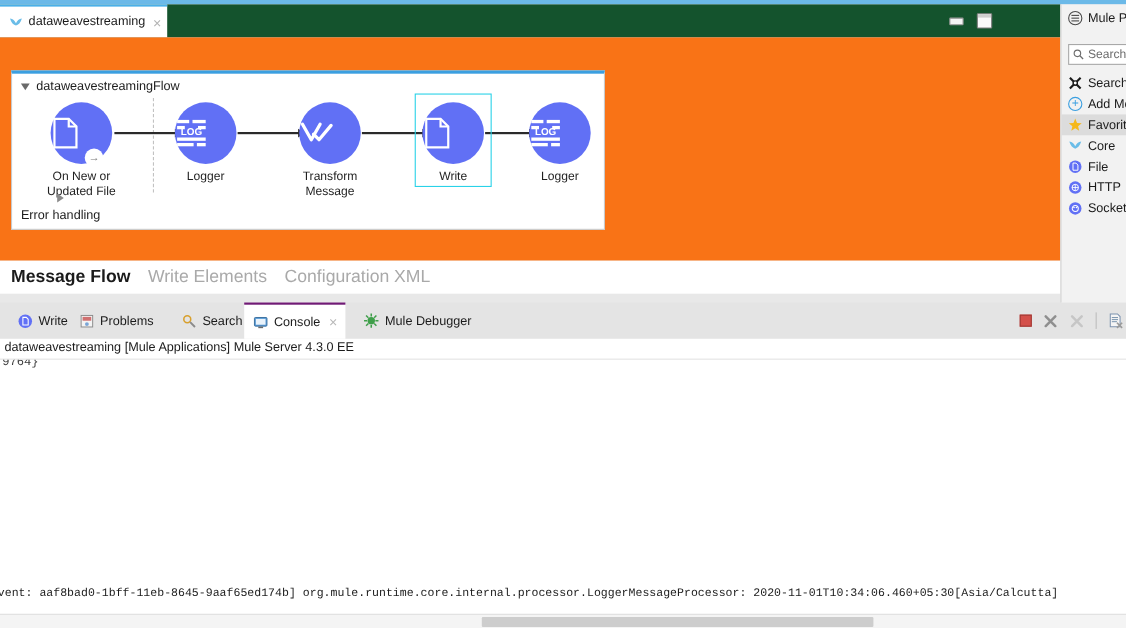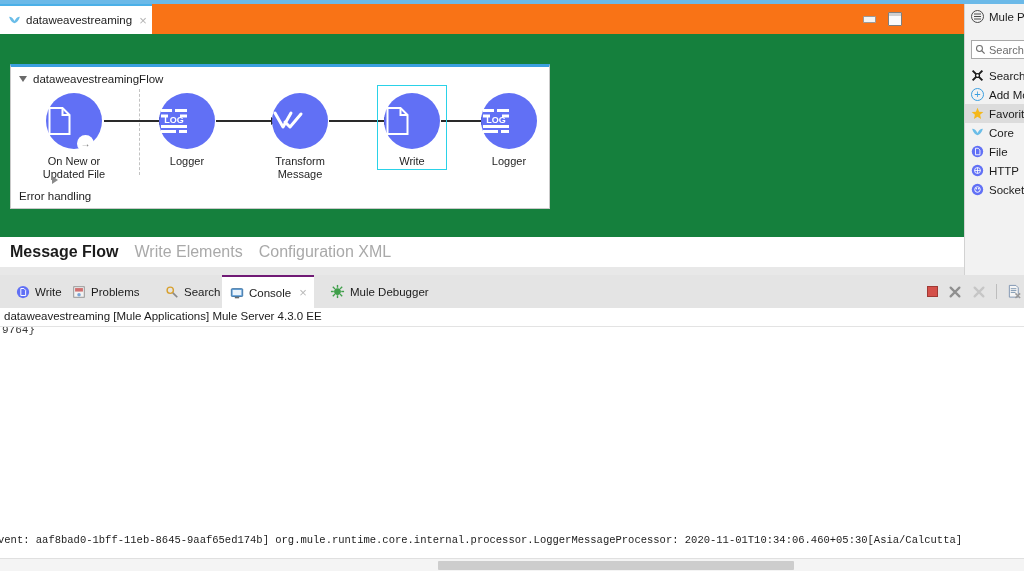--- a/index.html
+++ b/index.html
@@ -8,36 +8,36 @@
     font-family: "Liberation Sans", sans-serif;
     background: #ffffff;
     overflow: hidden;
   }
   #app { position: relative; width: 1024px; height: 571px; background: #e8e8e8; }
 
   
   .accent-bar { position: absolute; left: 0; top: 0; width: 1024px; height: 4px; background: #6bb9e8; }
 
   
-  .tabstrip { position: absolute; left: 0; top: 4px; width: 964px; height: 30px; background: #f97316; }
+  .tabstrip { position: absolute; left: 0; top: 4px; width: 964px; height: 30px; background: #14532d; }
   .editor-tab {
     position: absolute; left: 0; top: 0; height: 30px; width: 152px;
     background: #ffffff; display: flex; align-items: center; padding: 0 6px 0 8px; gap: 5px;
     border-top: 2px solid #4ab0e8;
   }
   .editor-tab .tab-label { font-size: 11.5px; color: #1b1b1b; white-space: nowrap; }
   .tab-close { color: #b3b3b3; font-size: 13px; line-height: 1; margin-left: 2px; cursor: pointer; }
 
   .win-controls { position: absolute; right: 62px; top: 0; display: flex; gap: 12px; align-items: center; height: 30px; }
   .win-min { width: 13px; height: 7px; border: 1px solid #9a9a9a; background: #f4f4f4; border-radius: 1px; }
   .win-max { width: 14px; height: 14px; border: 1.6px solid #7f7f7f; background: #fafafa; border-radius: 1px; position: relative; }
   .win-max::before { content:""; position:absolute; left:0; right:0; top:0; height:3px; background:#cfcfcf; }
 
   
-  .canvas { position: absolute; left: 0; top: 34px; width: 964px; height: 203px; background: #15803d; text-decoration: underline; }
+  .canvas { position: absolute; left: 0; top: 34px; width: 964px; height: 203px; background: #f97316; text-decoration: underline; }
 
   .flow-box {
     position: absolute; left: 10px; top: 30px; width: 540px; height: 145px;
     background: #ffffff; border: 1px solid #c9c9c9; border-top: 3px solid #3b9fe0;
   }
   .flow-header { position: absolute; left: 8px; top: 6px; display: flex; align-items: center; gap: 6px; }
   .tri-down { width: 0; height: 0; border-left: 4.5px solid transparent; border-right: 4.5px solid transparent; border-top: 6px solid #6a6a6a; }
   .tri-right { width: 0; height: 0; border-top: 4.5px solid transparent; border-bottom: 4.5px solid transparent; border-left: 6px solid #8a8a8a; }
   .flow-title { font-size: 11.5px; color: #1d1d1d; }
 

